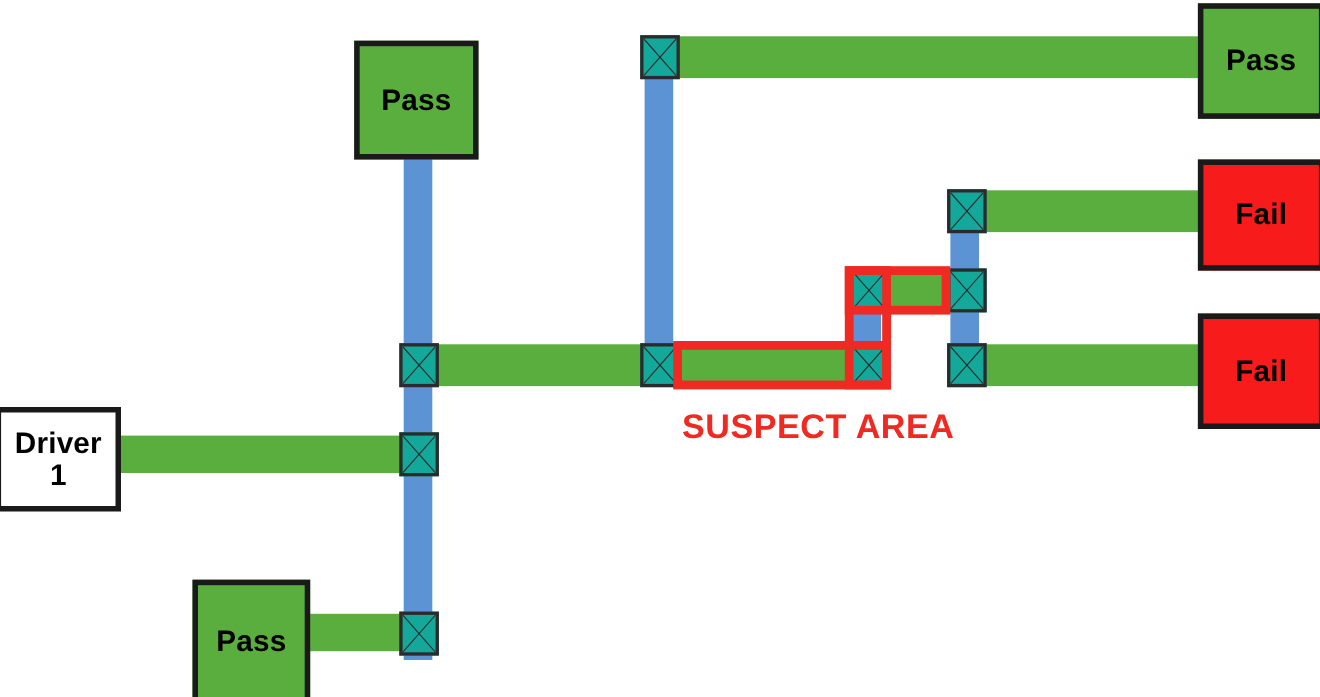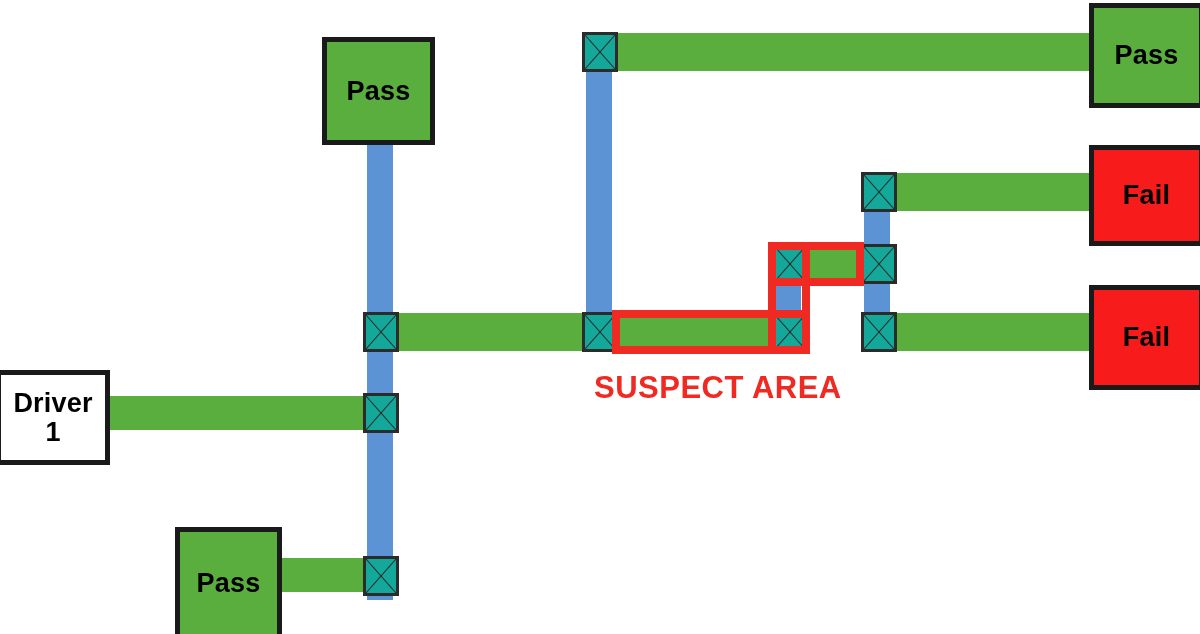--- a/index.html
+++ b/index.html
@@ -154,21 +154,21 @@
 
   <div id="suspect-group">
       <div class="suspect-outline" style="left: 612px; top: 310px; width: 198px; height: 44px;"></div>
       <div class="suspect-outline" style="left: 768px; top: 242px; width: 96px; height: 44px;"></div>
       <div class="suspect-outline" style="left: 768px; top: 242px; width: 42px; height: 112px;"></div>
       <div class="mask" style="left: 777px; top: 251px; width: 24px; height: 94px; background: transparent;"></div>
       <div class="mask" style="left: 777px; top: 251px; width: 79px; height: 26px; background: transparent;"></div>
       <div class="mask" style="left: 621px; top: 319px; width: 181px; height: 26px; background: transparent;"></div>
     </div>
 
-  <div class="suspect-label" id="suspect-label" style="left: 594px; top: 370px;">SUSPECT AREA</div>
+  <div class="suspect-label" id="suspect-label" style="left: 620px; top: 370px;">SUSPECT AREA</div>
 
   <div id="nodes">
       <div class="node node-pass" style="left: 322px; top: 37px; width: 113px; height: 108px;">Pass</div>
       <div class="node node-driver" style="left: -4px; top: 370px; width: 114px; height: 95px;">Driver
 1</div>
       <div class="node node-pass" style="left: 175px; top: 527px; width: 107px; height: 112px;">Pass</div>
       <div class="node node-pass" style="left: 1089px; top: 3px; width: 115px; height: 105px;">Pass</div>
       <div class="node node-fail" style="left: 1089px; top: 145px; width: 115px; height: 101px;">Fail</div>
       <div class="node node-fail" style="left: 1089px; top: 285px; width: 115px; height: 105px;">Fail</div>
     </div>

